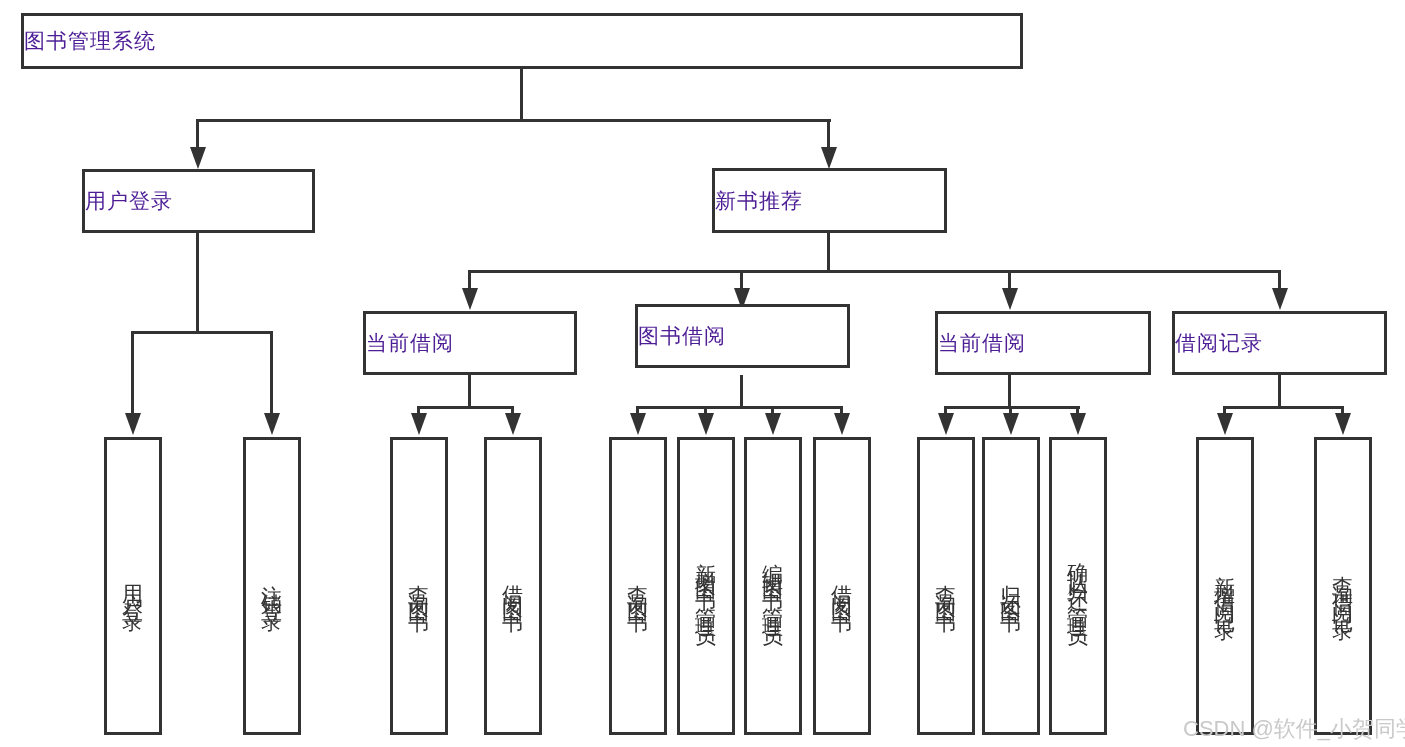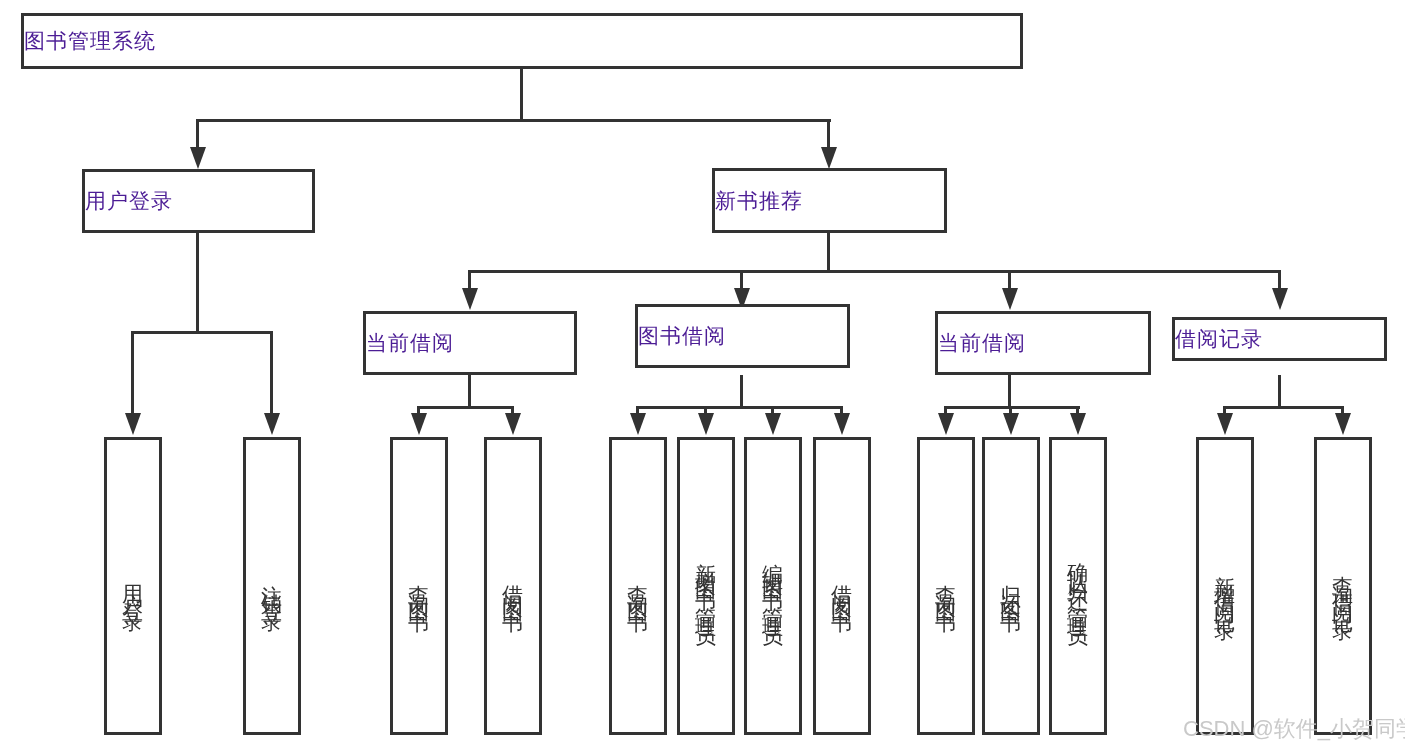--- a/index.html
+++ b/index.html
@@ -104,21 +104,21 @@
 
   <div class="box" style="left:363px; top:311px; width:214px; height:64px;">
     <span>当前借阅</span>
   </div>
   <div class="box" style="left:635px; top:304px; width:215px; height:64px;">
     <span>图书借阅</span>
   </div>
   <div class="box" style="left:902px; top:311px; width:216px; height:64px;margin-left:33px;">
     <span>当前借阅</span>
   </div>
-  <div class="box" style="left:1172px; top:311px; width:215px; height:44px;margin-top:6px;">
+  <div class="box" style="left:1172px; top:311px; width:215px; height:64px;">
     <span>借阅记录</span>
   </div>
 
   <div class="vline" style="left:468px; top:375px; height:34px;"></div>
   <div class="hline" style="left:417px; top:406px; width:97px;"></div>
   <div class="vline" style="left:417px; top:406px; height:10px;"></div>
   <div class="arrow" style="left:411px; top:413px;"></div>
   <div class="vline" style="left:511px; top:406px; height:10px;"></div>
   <div class="arrow" style="left:505px; top:413px;"></div>
 

